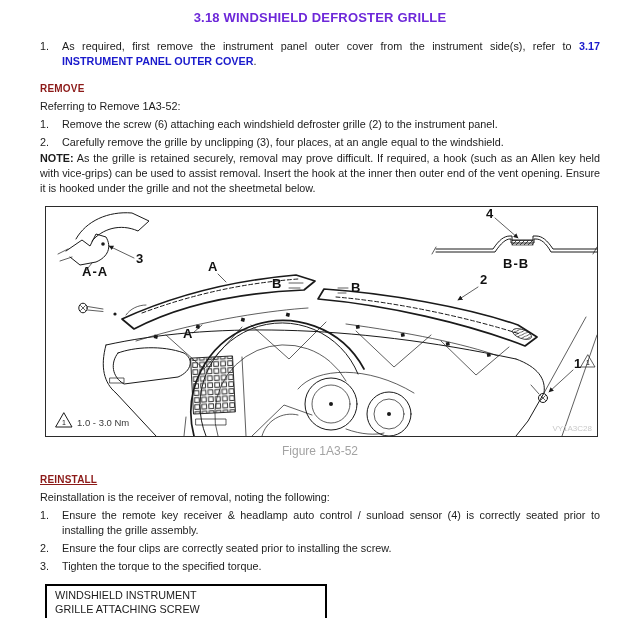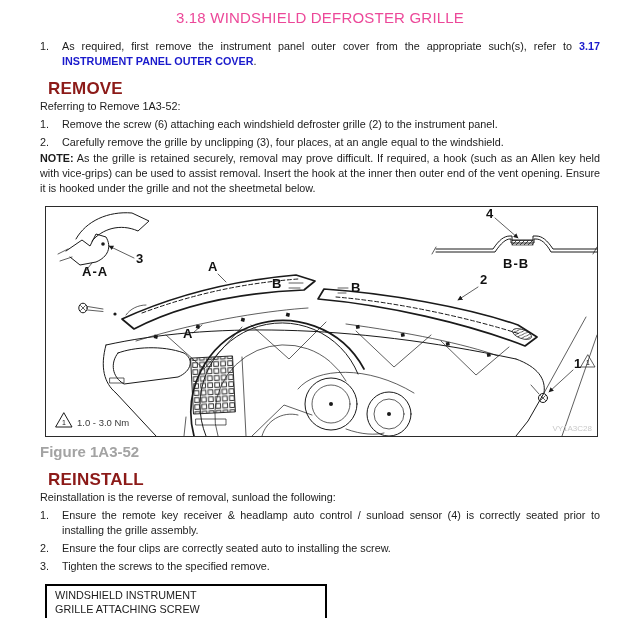--- a/index.html
+++ b/index.html
@@ -5,45 +5,45 @@
   html,body { margin:0; padding:0; }
   body {
     width:618px; height:618px; background:#ffffff;
     font-family:"Liberation Sans", sans-serif;
     color:#1c1c1c; font-size:10.8px; line-height:15px;
     overflow:hidden;
   }
   .page { padding:8px 18px 0 40px; }
 
   .title {
-    font-size:15px; font-weight:normal; color:#ec4899;
+    font-size:13px; font-weight:bold; color:#6d28d9;
     text-align:center; margin:2px 0 0 0; letter-spacing:0.2px;
   }
   h2.sect {
-    font-size:17px; font-weight:bold; color:#8c1a18;
-    margin:12px 0 0 8px; letter-spacing:0.2px;
+    font-size:10px; font-weight:bold; color:#8c1a18;
+    margin:12px 0 0 0; letter-spacing:0.2px;
   }
   p { margin:3px 0 0 0; }
   .justify { text-align:justify; }
   .li { display:flex; margin-top:3px; }
   .li .num { width:22px; flex:none; }
   .li .litext { flex:1; }
   .xref { color:#1a1acc; font-weight:bold; text-decoration:none; cursor:pointer; }
   .note { margin-top:1px; }
   .note b { color:#1c1c1c; }
 
   .figure-box {
     margin:10px 0 0 5px; width:551px; height:229px;
     border:1.6px solid #2b2b2b; box-sizing:content-box;
     background:#fff;
   }
   .figure-box svg { display:block; }
   .caption {
-    text-align:left; color:#a3a3a3; font-weight:bold;
-    font-size:15px; margin:7px 0 0 0;
+    text-align:center; color:#a3a3a3; font-weight:normal;
+    font-size:12px; margin:7px 0 0 0;
   }
 
   .torque-box {
     margin:10px 0 0 5px; width:262px;
     border:2.6px solid #000; padding:3px 8px 5px 8px;
     font-size:10.8px; line-height:13.8px;
   }
 
   
   .ln  { fill:none; stroke:#1a1a1a; stroke-width:1; stroke-linecap:round; stroke-linejoin:round; }
@@ -58,21 +58,21 @@
 </head>
 <body>
 
 <div class="page">
 
   <h1 class="title">3.18 WINDSHIELD DEFROSTER GRILLE</h1>
 
   <div class="li" style="margin-top:14px;">
     <span class="num">1.</span>
     <div class="litext justify">
-      <span>As required, first remove the instrument panel outer cover from the appropriate such(s), refer to</span>
+      <span>As required, first remove the instrument panel outer cover from the instrument side(s), refer to</span>
       <a class="xref">3.17 INSTRUMENT PANEL OUTER COVER</a><span>.</span>
     </div>
   </div>
 
   <h2 class="sect">REMOVE</h2>
   <p>Referring to Remove 1A3-52:</p>
 
   <div class="li">
     <span class="num">1.</span>
     <div class="litext">Remove the screw (6) attaching each windshield defroster grille (2) to the instrument panel.</div>
@@ -213,34 +213,34 @@
         <text class="tiny" x="18" y="218" text-anchor="middle">1</text>
         <text class="legendTxt" x="31" y="219">1.0 - 3.0 Nm</text>
       </g>
 
       <text class="wm" x="546" y="224" text-anchor="end">VY1A3C28</text>
     </svg>
   </div>
 
   <p class="caption">Figure 1A3-52</p>
 
-  <h2 class="sect" style="margin-top:13px;">REINSTALL</h2>
-  <p>Reinstallation is the reverse of removal, sunload the following:</p>
+  <h2 class="sect" style="margin-top:13px;text-decoration:underline;">REINSTALL</h2>
+  <p>Reinstallation is the receiver of removal, noting the following:</p>
 
   <div class="li">
     <span class="num">1.</span>
     <div class="litext justify">Ensure the remote key receiver &amp; headlamp auto control / sunload sensor (4) is correctly seated prior to installing the grille assembly.</div>
   </div>
   <div class="li">
     <span class="num">2.</span>
-    <div class="litext">Ensure the four clips are correctly seated auto to installing the screw.</div>
+    <div class="litext">Ensure the four clips are correctly seated prior to installing the screw.</div>
   </div>
   <div class="li">
     <span class="num">3.</span>
-    <div class="litext">Tighten the screws to the specified remove.</div>
+    <div class="litext">Tighten the torque to the specified torque.</div>
   </div>
 
   <div class="torque-box">
     <div>WINDSHIELD INSTRUMENT</div>
     <div>GRILLE ATTACHING SCREW</div>
 
   </div>
 
 </div>
 

